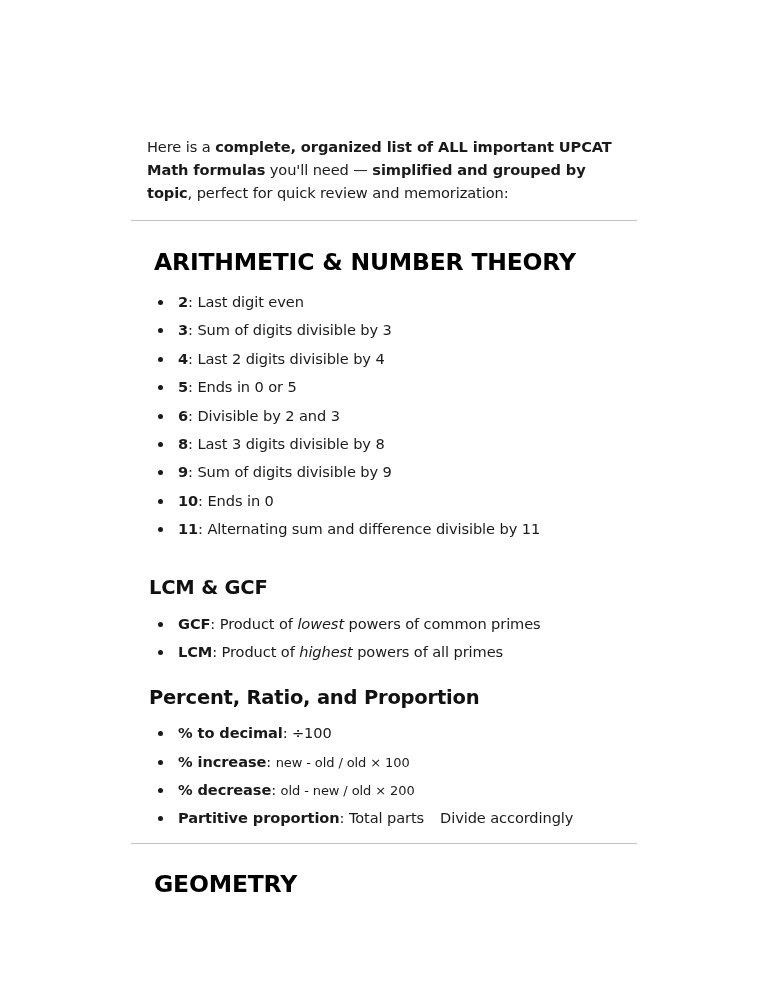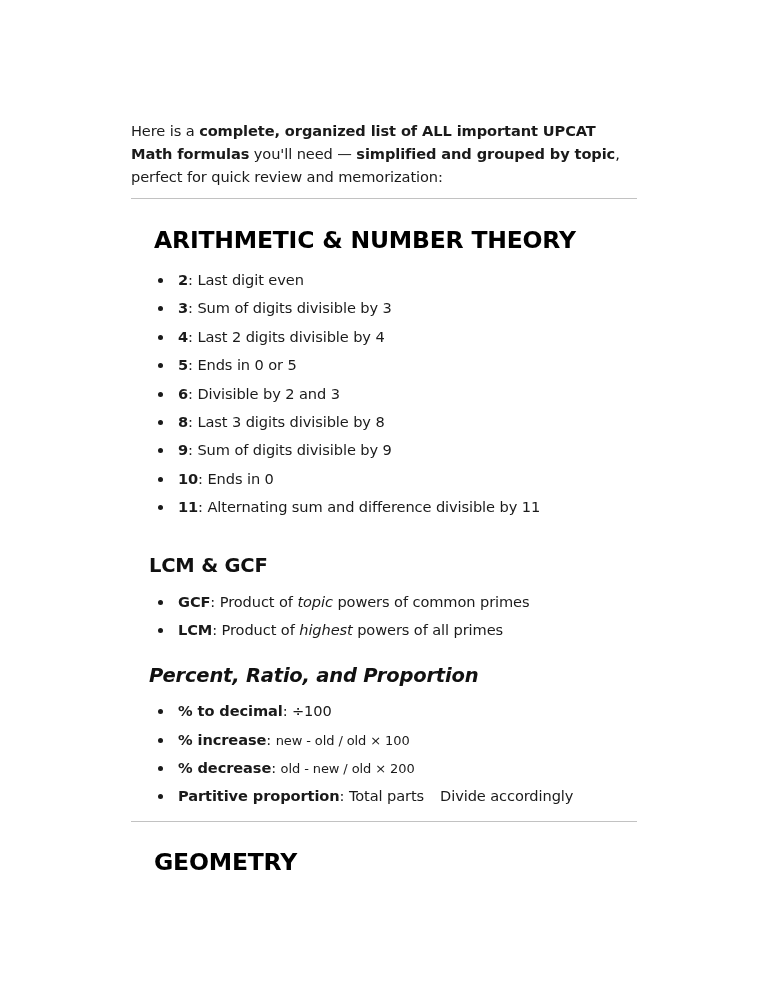--- a/index.html
+++ b/index.html
@@ -16,21 +16,21 @@
     }
     .page {
       position: absolute;
       left: 131px;
       top: 119px;
       width: 506px;
     }
     .intro {
       font-size: 14.6px;
       line-height: 23px;
-      margin: 0;
+      margin: 16px;
       letter-spacing: -0.1px;
     }
     .intro b { font-weight: bold; }
     .rule {
       height: 0;
       border: none;
       border-top: 1.5px solid #c2c2c2;
       margin: 0;
     }
     .rule-1 { margin-top: 10px; }
@@ -97,25 +97,25 @@
     <li><span class="bullet"></span><b>6</b><span>: Divisible by 2 and 3</span></li>
     <li><span class="bullet"></span><b>8</b><span>: Last 3 digits divisible by 8</span></li>
     <li><span class="bullet"></span><b>9</b><span>: Sum of digits divisible by 9</span></li>
     <li><span class="bullet"></span><b>10</b><span>: Ends in 0</span></li>
     <li><span class="bullet"></span><b>11</b><span>: Alternating sum and difference divisible by 11</span></li>
   </ul>
 
   <h2 class="h2" style="margin-top:32px;">LCM &amp; GCF</h2>
 
   <ul class="items" style="margin-top:11px;">
-    <li><span class="bullet"></span><b>GCF</b><span>: Product of </span><em>topic</em><span> powers of common primes</span></li>
+    <li><span class="bullet"></span><b>GCF</b><span>: Product of </span><em>lowest</em><span> powers of common primes</span></li>
     <li><span class="bullet"></span><b>LCM</b><span>: Product of </span><em>highest</em><span> powers of all primes</span></li>
   </ul>
 
-  <h2 class="h2" style="margin-top:20px;font-style:italic;">Percent, Ratio, and Proportion</h2>
+  <h2 class="h2" style="margin-top:20px;">Percent, Ratio, and Proportion</h2>
 
   <ul class="items" style="margin-top:10px;">
     <li><span class="bullet"></span><b>% to decimal</b><span>: ÷100</span></li>
     <li><span class="bullet"></span><b>% increase</b><span>: </span><span class="small">new - old / old × 100</span></li>
     <li><span class="bullet"></span><b>% decrease</b><span>: </span><span class="small">old - new / old × 200</span></li>
     <li><span class="bullet"></span><b>Partitive proportion</b><span>: Total parts</span><span class="gap"></span><span>Divide accordingly</span></li>
   </ul>
 
   <hr class="rule" style="margin-top:10px;">
 

